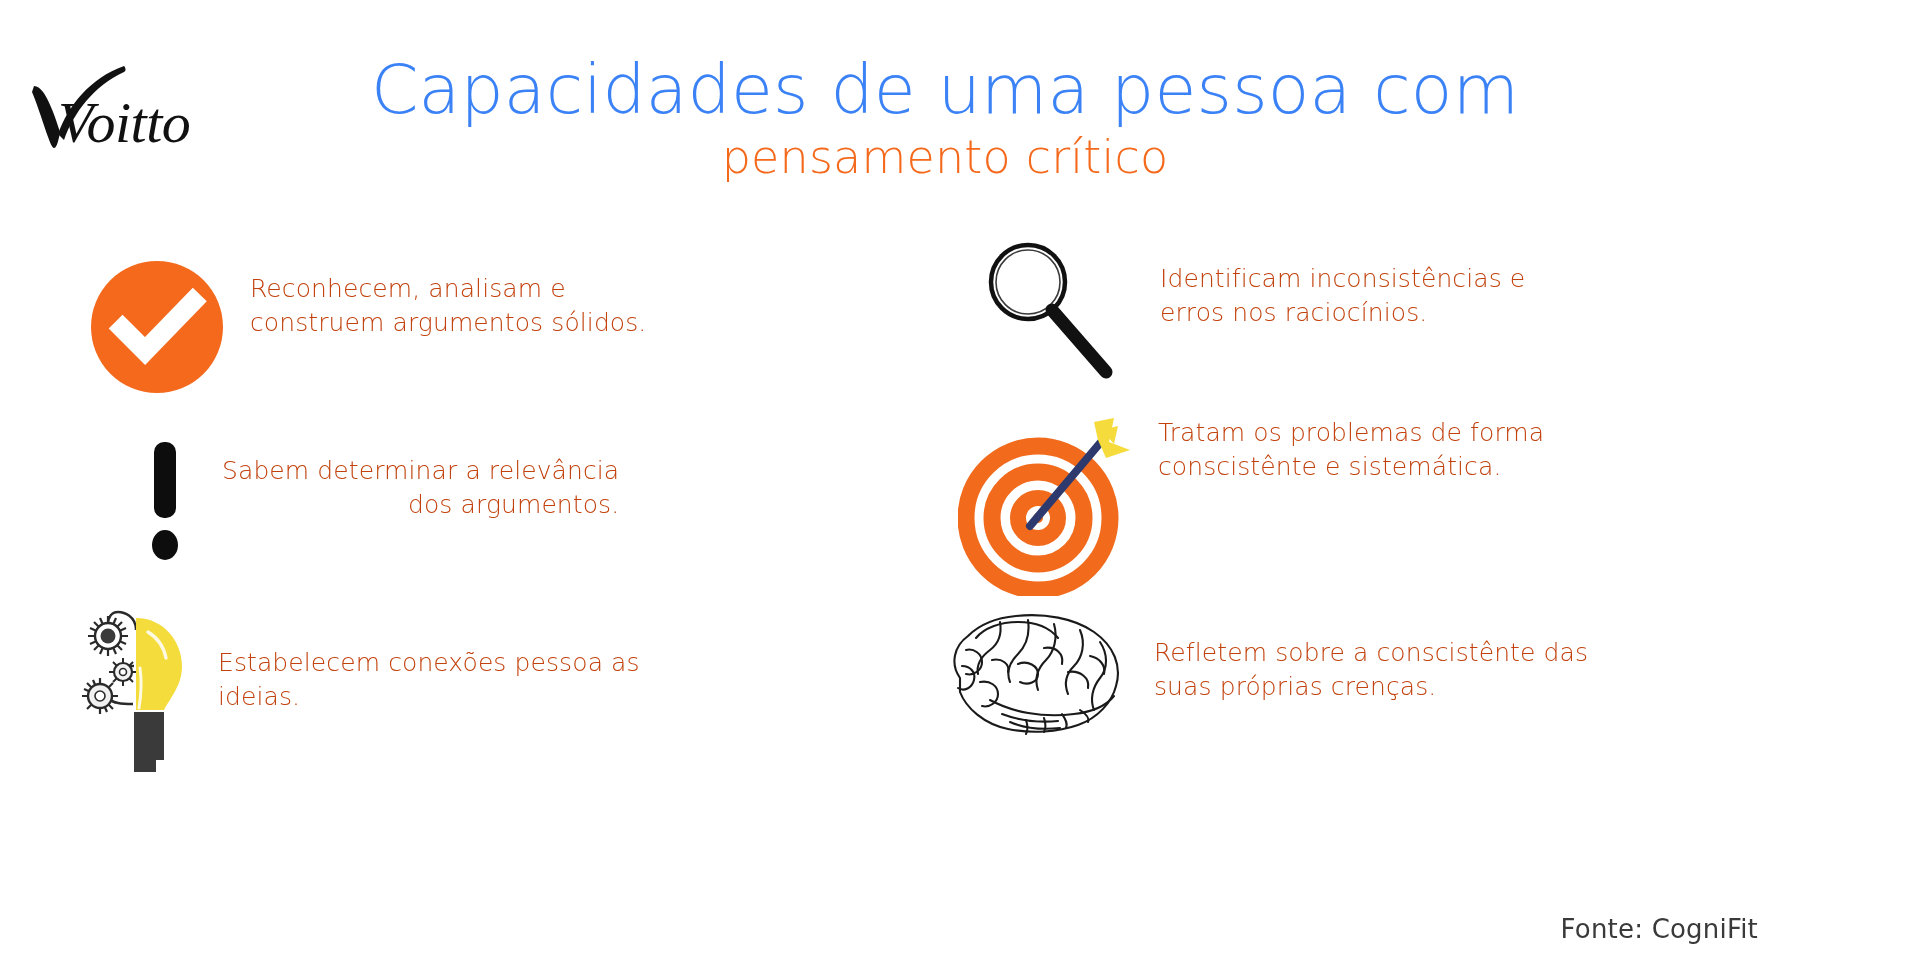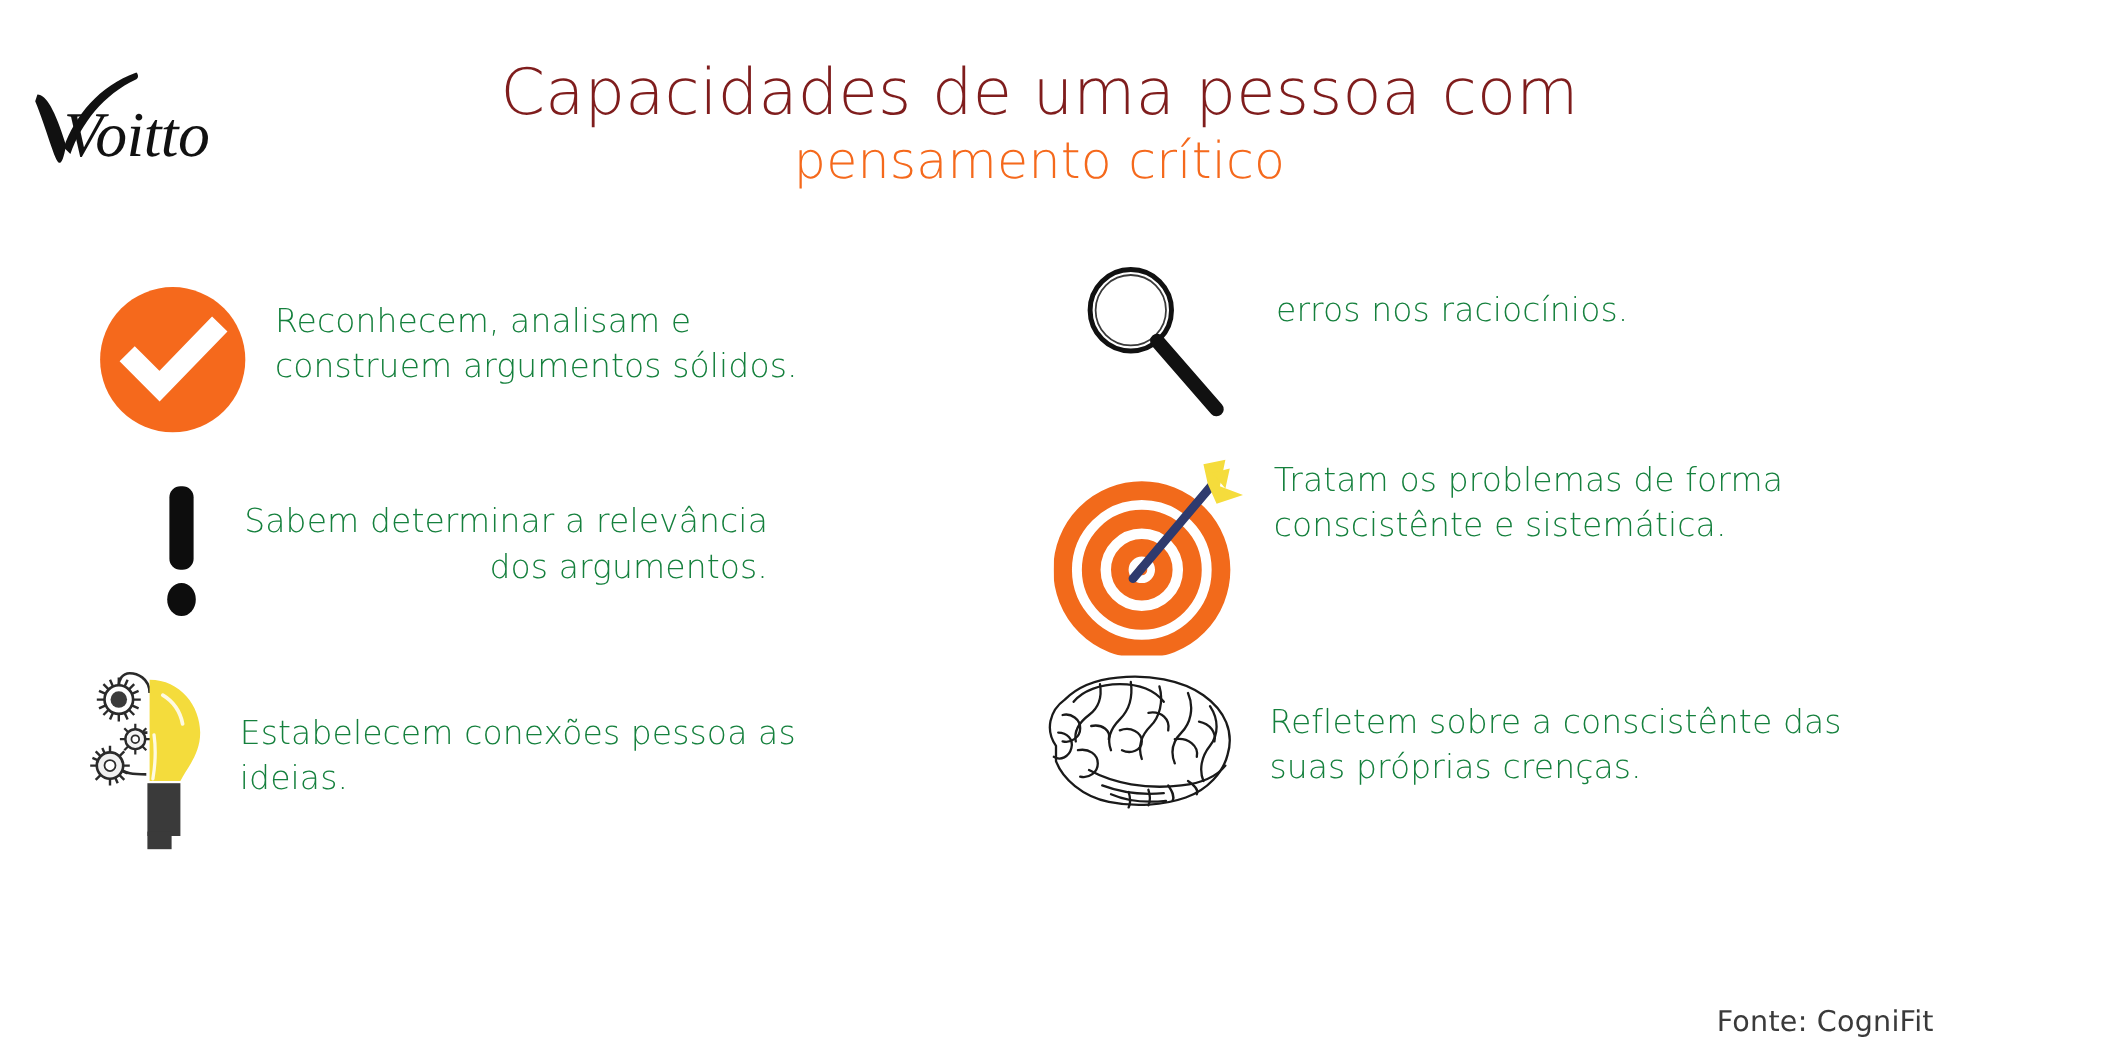--- a/index.html
+++ b/index.html
@@ -45,24 +45,24 @@
   
   .title-block {
     position: absolute;
     left: 230px;
     top: 52px;
     width: 1430px;
     text-align: center;
   }
   .title-line1 {
     font-family: "DejaVu Sans", sans-serif;
-    font-size: 58px;
+    font-size: 68px;
     font-weight: 300;
     line-height: 1.12;
-    color: #7f1d1d;
+    color: #3b82f6;
     letter-spacing: 0.2px;
     white-space: nowrap;
   }
   .title-line2 {
     font-family: "DejaVu Sans", sans-serif;
     font-size: 46px;
     font-weight: 300;
     line-height: 1.18;
     color: #F5691C;
     letter-spacing: 0.2px;
@@ -88,24 +88,24 @@
   .item-icon {
     flex: 0 0 auto;
     display: flex;
     align-items: center;
     justify-content: center;
   }
   .item-icon svg { display: block; }
 
   .item-text {
     font-family: "DejaVu Sans", sans-serif;
-    font-size: 30px;
+    font-size: 25px;
     font-weight: 300;
     line-height: 1.37;
-    color: #15803d;
+    color: #c2410c;
     letter-spacing: 0.1px;
   }
 
   
   .item-1 { left: 82px;  top: 10px;  width: 760px; }
   .item-1 .item-icon { width: 150px; height: 150px; margin-right: 18px; margin-top: 6px; }
   .item-1 .item-text { margin-top: 26px; }
 
   .item-3 { left: 130px; top: 200px; width: 740px; }
   .item-3 .item-icon { width: 70px; height: 130px; margin-right: 22px; margin-top: 4px; }
@@ -252,20 +252,21 @@
 
     <div class="item item-2">
       <div class="item-icon">
         <svg width="180" height="150" viewBox="0 0 180 150" aria-hidden="true">
           <circle cx="68" cy="46" r="37" fill="none" stroke="#111111" stroke-width="4.5"></circle>
           <circle cx="68" cy="46" r="32" fill="none" stroke="#3a3a3a" stroke-width="1.6"></circle>
           <path d="M92 74 L146 136" fill="none" stroke="#111111" stroke-width="13" stroke-linecap="round"></path>
         </svg>
       </div>
       <div class="item-text">
+        <div>Identificam inconsistências e</div>
         <div>erros nos raciocínios.</div>
       </div>
     </div>
 
     <div class="item item-4">
       <div class="item-icon">
         <svg width="190" height="180" viewBox="0 0 190 180" aria-hidden="true">
 
           <circle cx="80" cy="102" r="72" fill="none" stroke="#F26A1B" stroke-width="17"></circle>
           <circle cx="80" cy="102" r="46" fill="none" stroke="#F26A1B" stroke-width="17"></circle>

